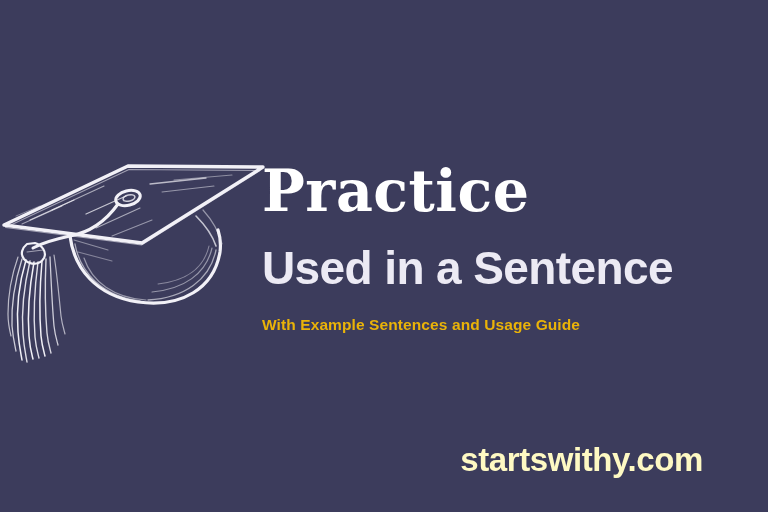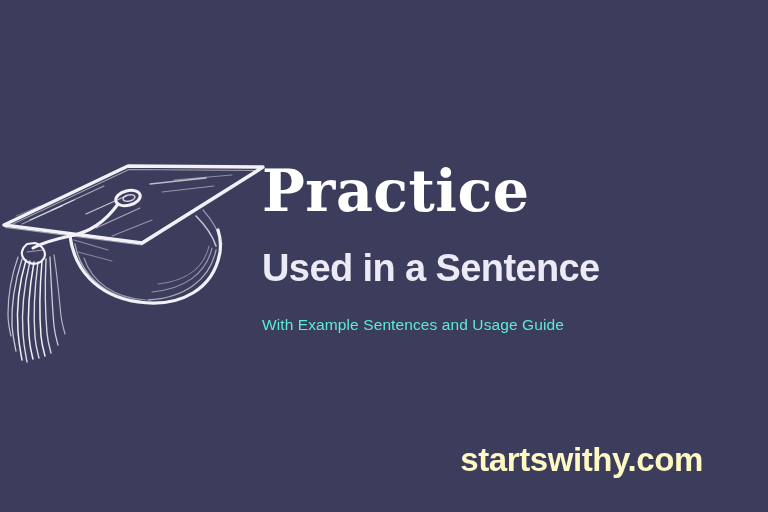--- a/index.html
+++ b/index.html
@@ -45,34 +45,34 @@
     font-size: 57px;
     line-height: 62px;
     letter-spacing: 0.5px;
     color: #ffffff;
     margin: 0;
     white-space: nowrap;
   }
   #headline {
     font-family: "Liberation Sans", sans-serif;
     font-weight: 700;
-    font-size: 38px;
+    font-size: 46px;
     line-height: 52px;
     letter-spacing: -0.6px;
     color: #eceaf4;
     margin: 20px 0 0 0;
     white-space: nowrap;
   }
   #tagline {
     font-family: "Liberation Sans", sans-serif;
-    font-weight: 400;
+    font-weight: 700;
     font-size: 15.5px;
     line-height: 20px;
     letter-spacing: 0.1px;
-    color: #5eead4;
+    color: #eab308;
     margin: 21px 0 0 0;
     white-space: nowrap;
   }
 
   
   #brand {
     position: absolute;
     right: 26px;
     bottom: 34px;
     font-family: "Liberation Sans", sans-serif;

